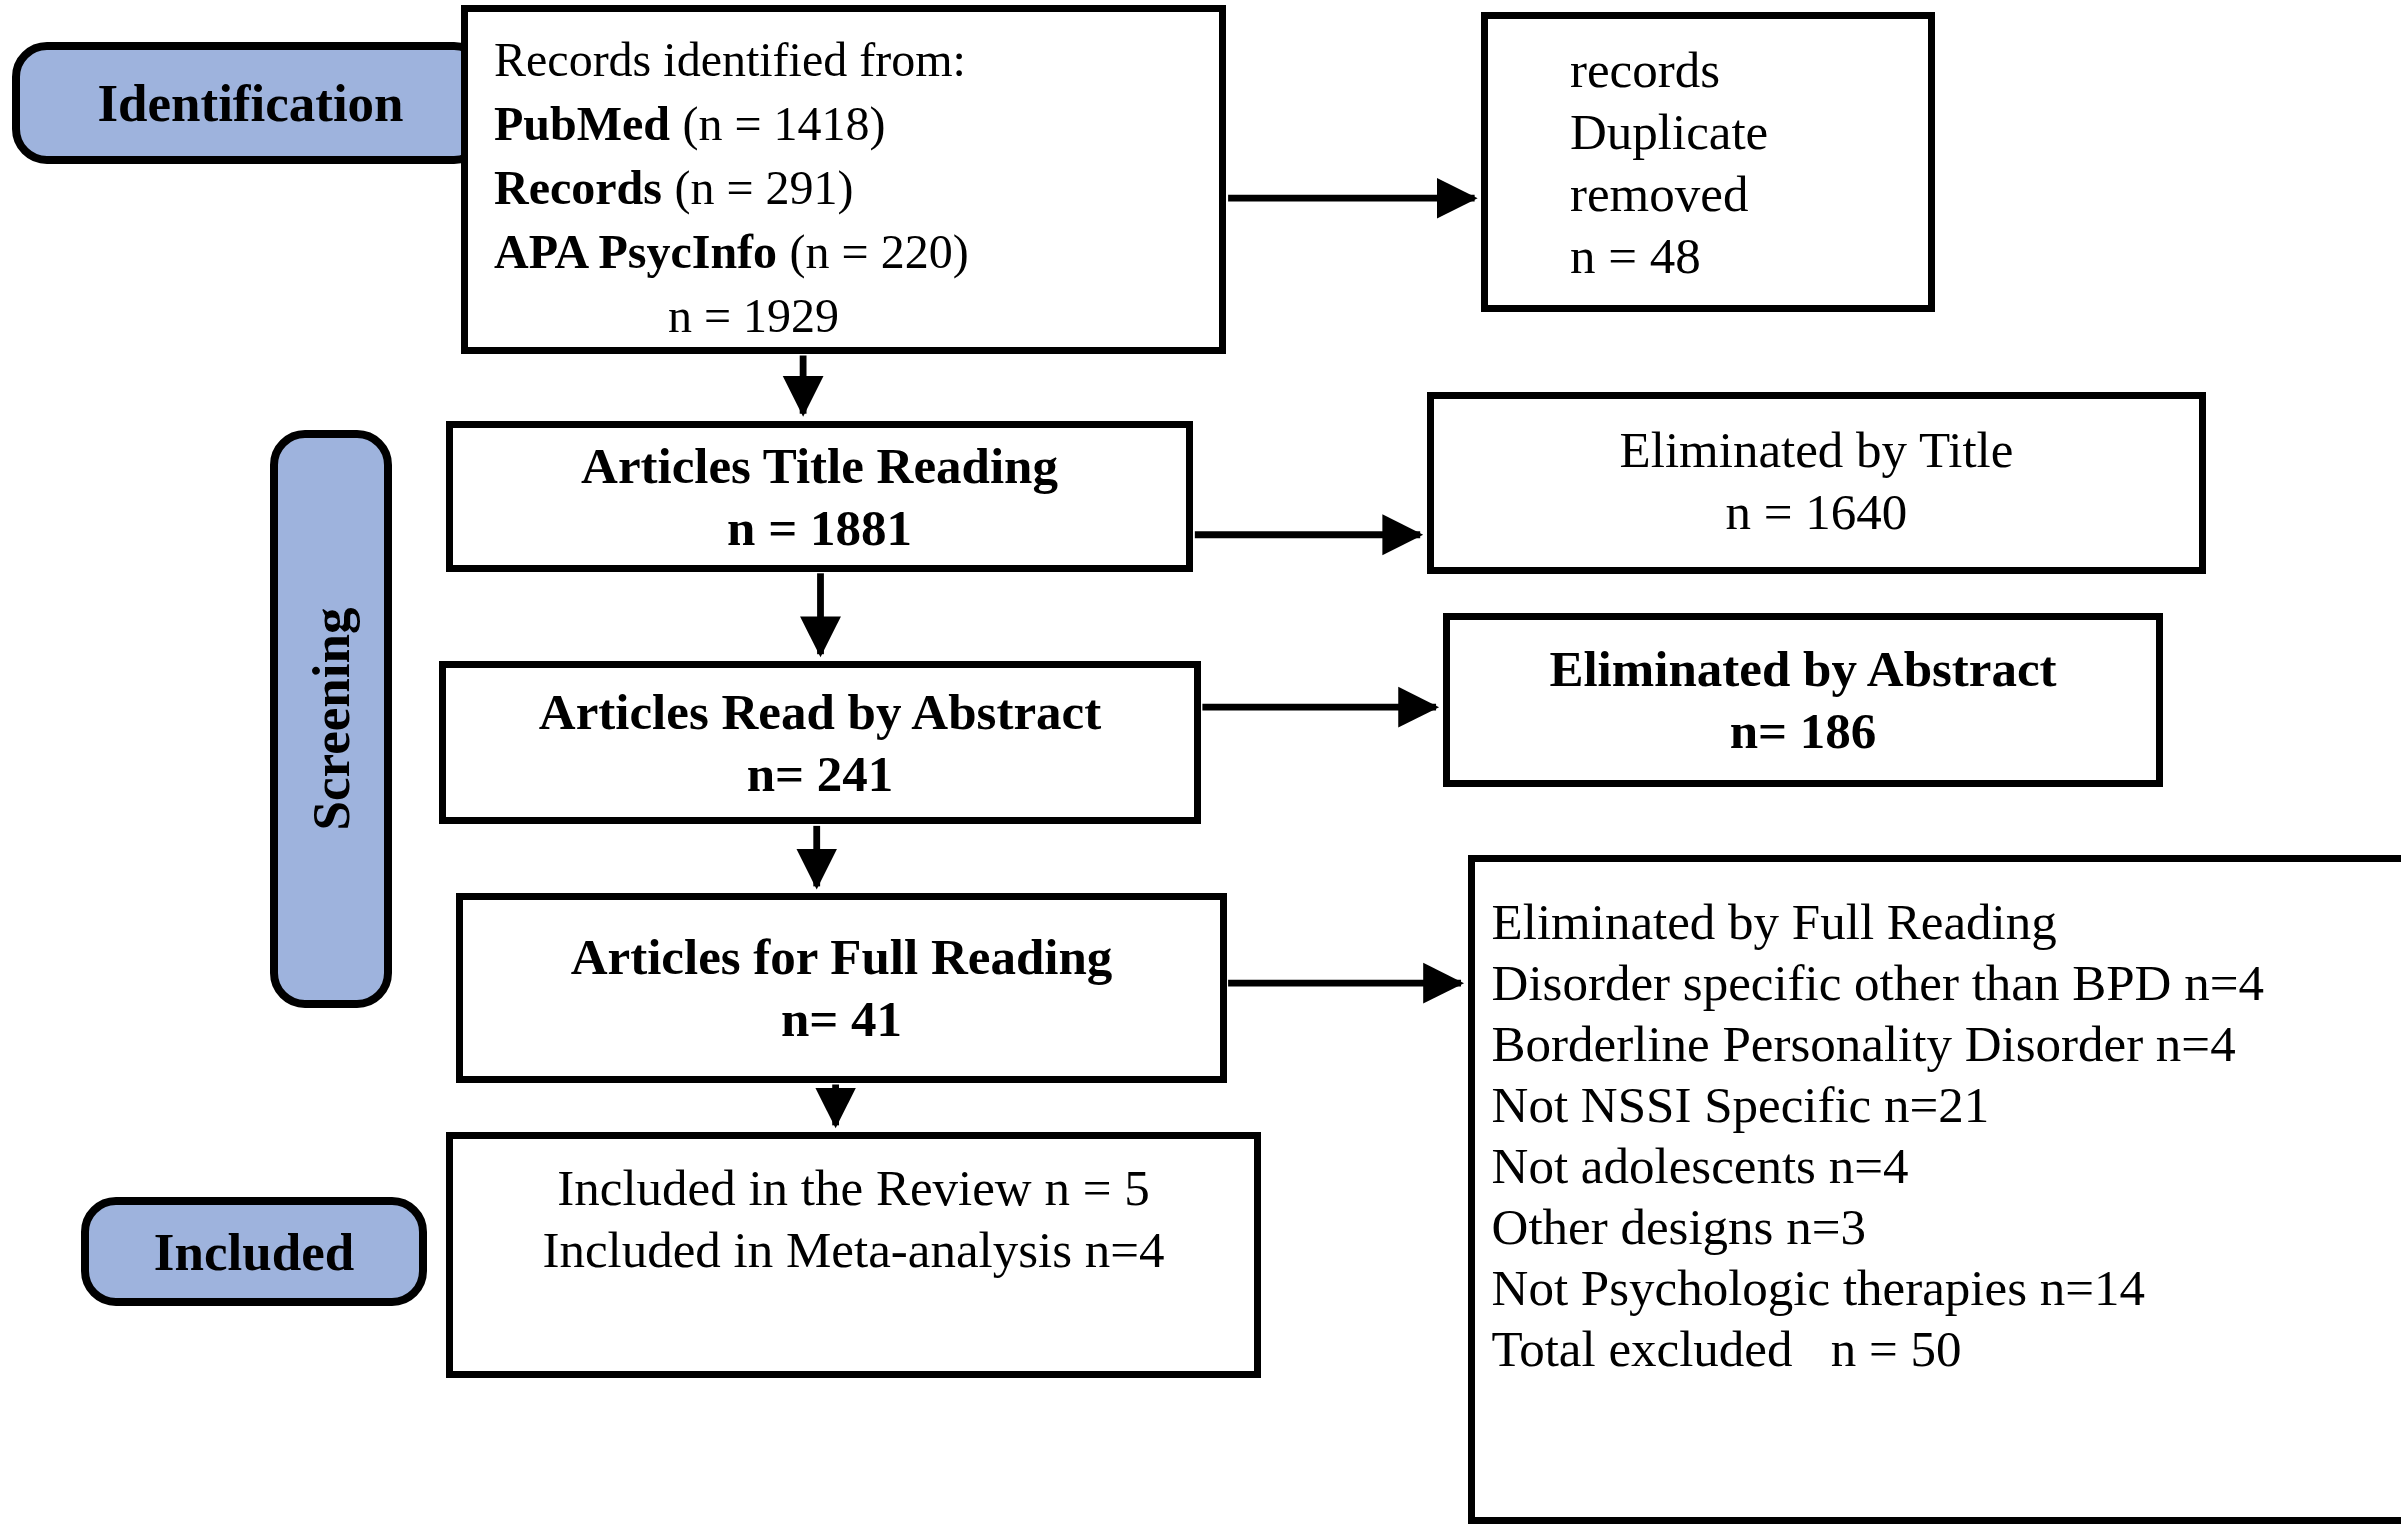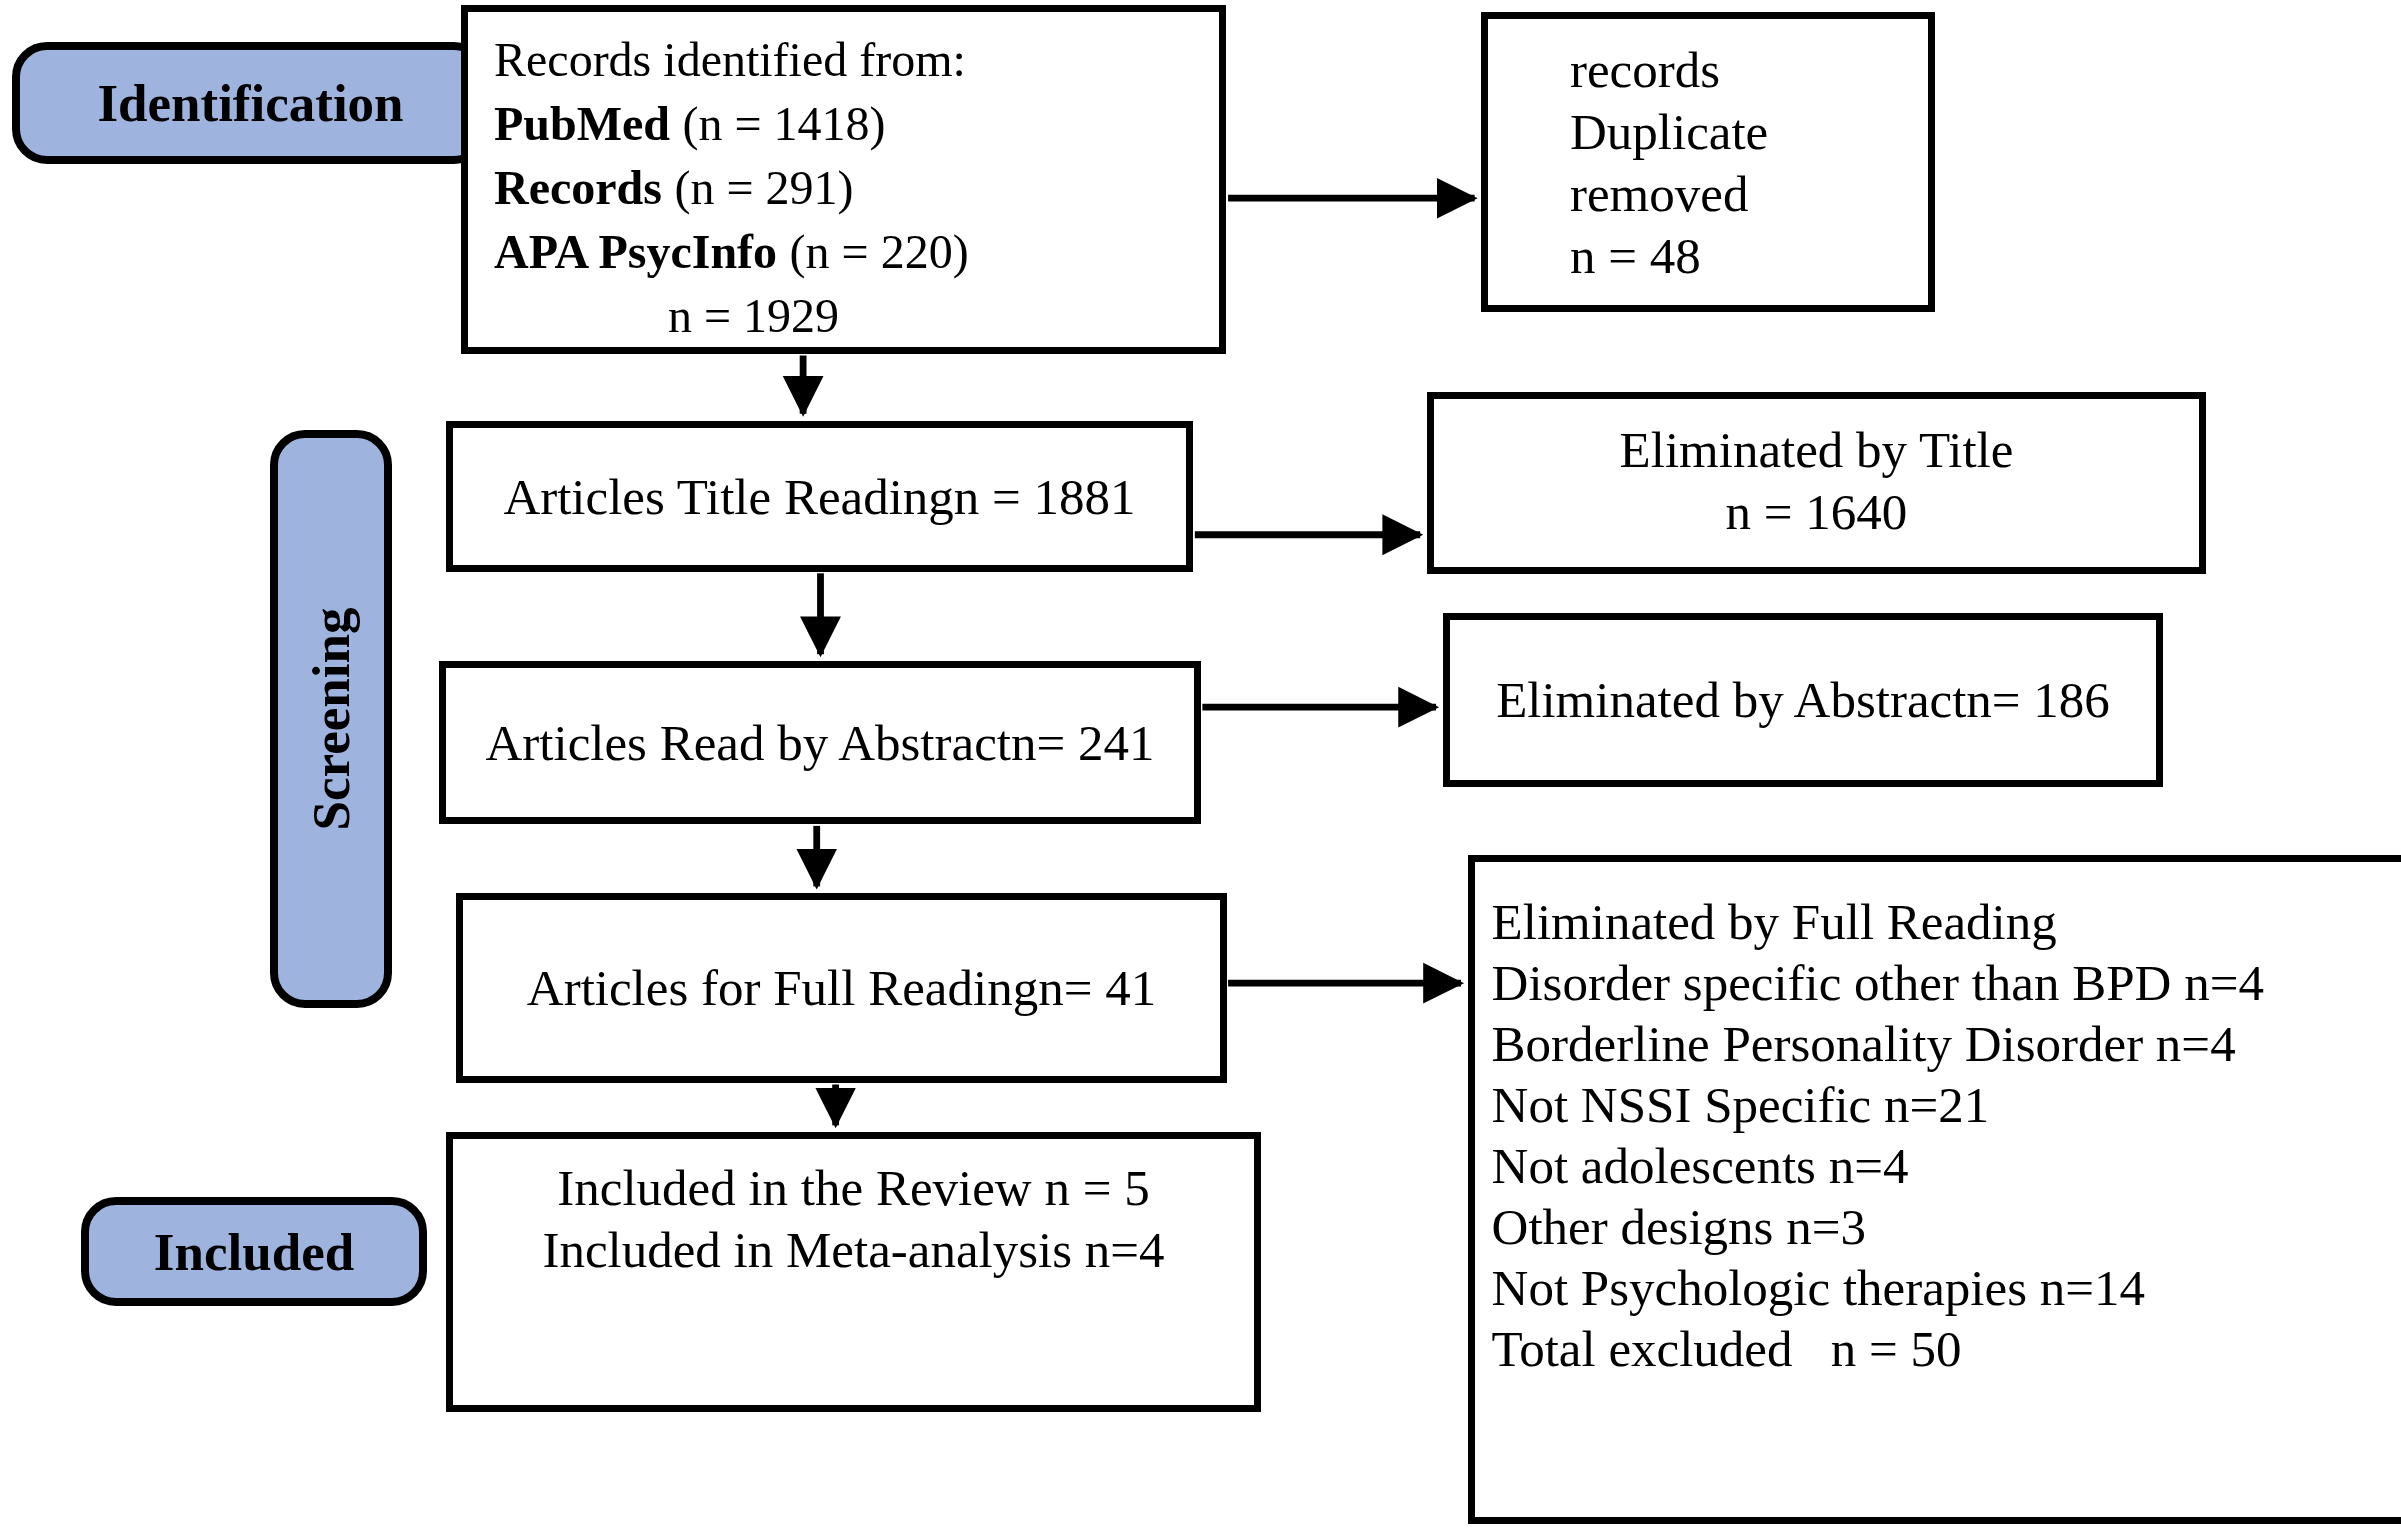--- a/index.html
+++ b/index.html
@@ -12,37 +12,37 @@
         display:flex;align-items:center;justify-content:center;
         font-weight:bold;font-size:53px;z-index:1;box-sizing:border-box;}
   #pill-identification{left:12px;top:42px;width:477px;height:122px;}
   #pill-screening{left:270px;top:430px;width:122px;height:578px;}
   #pill-included{left:81px;top:1197px;width:346px;height:109px;}
   .vtext{transform:rotate(-90deg);white-space:nowrap;}
 
   
   .box{position:absolute;background:#fff;border:7.6px solid #000;box-sizing:border-box;
        font-size:51px;line-height:62px;z-index:2;}
-  .centered{display:flex;flex-direction:row;align-items:center;justify-content:center;
-            text-align:left;}
+  .centered{display:flex;flex-direction:column;align-items:center;justify-content:center;
+            text-align:left;font-weight:bold;}
   #box-records{left:461px;top:4.5px;width:765px;height:349px;
                padding:16.6px 7.6px 0 26px;font-size:48px;line-height:64px;}
   #box-records .total{padding-left:174px;}
   #box-duplicates{left:1481px;top:12px;width:454px;height:300px;
                   padding:19.7px 7.6px 0 82px;}
   #box-title-reading{left:446px;top:421px;width:747px;height:151px;}
   #box-elim-title{left:1427px;top:392px;width:779px;height:182px;
                   display:flex;flex-direction:column;align-items:center;
                   text-align:center;padding-top:19.7px;}
   #box-abstract{left:439px;top:661px;width:762px;height:163px;}
   #box-elim-abstract{left:1443px;top:613px;width:720px;height:174px;}
   #box-full-reading{left:456px;top:893px;width:771px;height:190px;}
   #box-elim-full{left:1468px;top:855px;width:1096px;height:669px;
                  padding:30px 10.6px 0 16.6px;line-height:61px;}
-  #box-included-review{left:446px;top:1132px;width:815px;height:280px;
+  #box-included-review{left:446px;top:1132px;width:815px;height:246px;
                        display:flex;flex-direction:column;align-items:center;
                        text-align:center;padding-top:18px;}
   .bold{font-weight:bold;text-align:center;}
   .src-count{margin-left:0.26em;}
 
   
   #arrows{position:absolute;left:0;top:0;z-index:3;}
   #arrows line{stroke:#000;stroke-width:9;}
 </style>
 </head>

